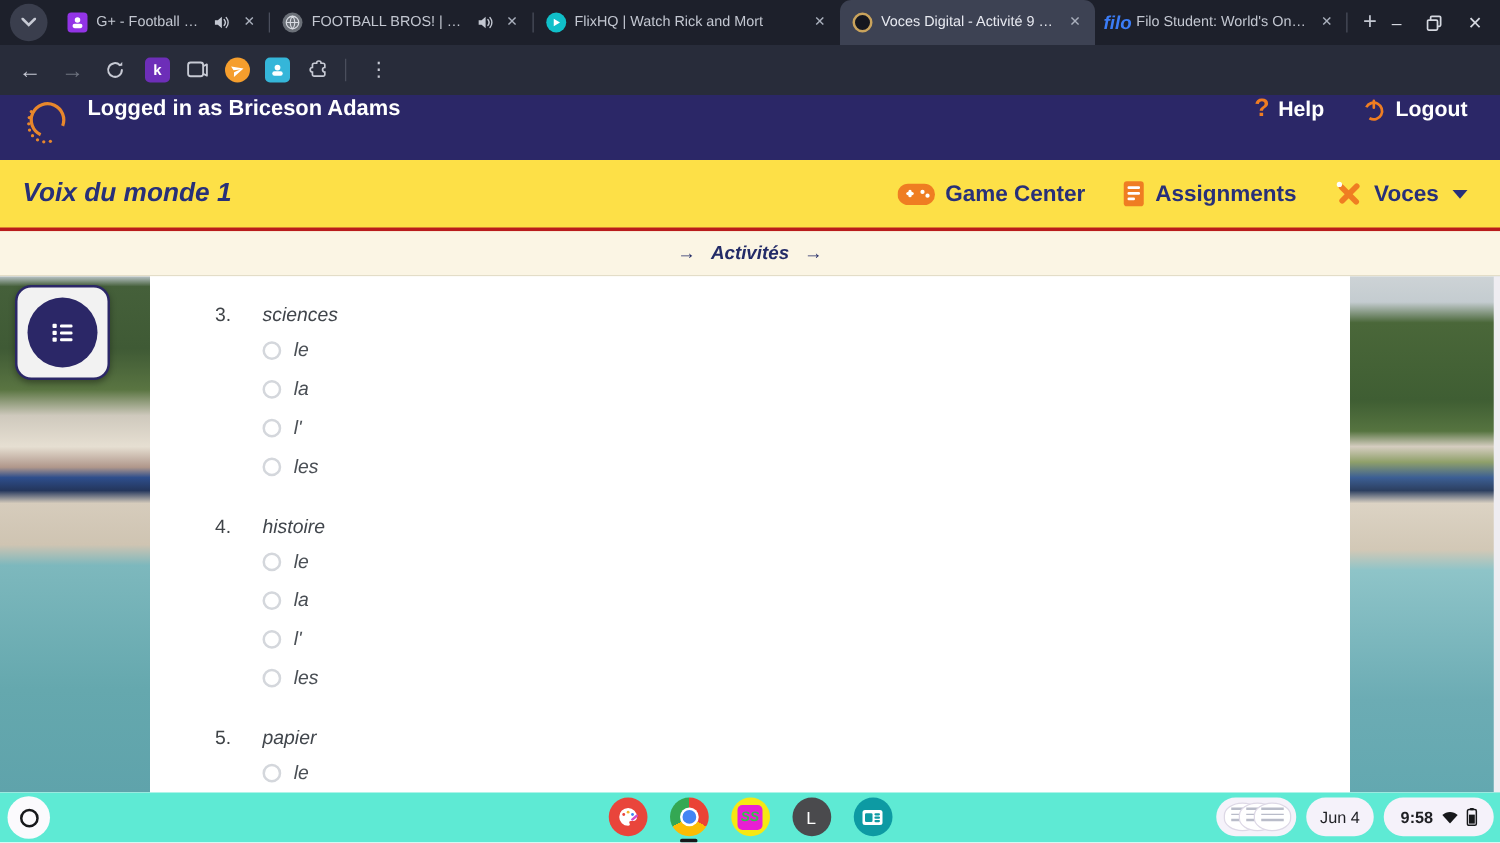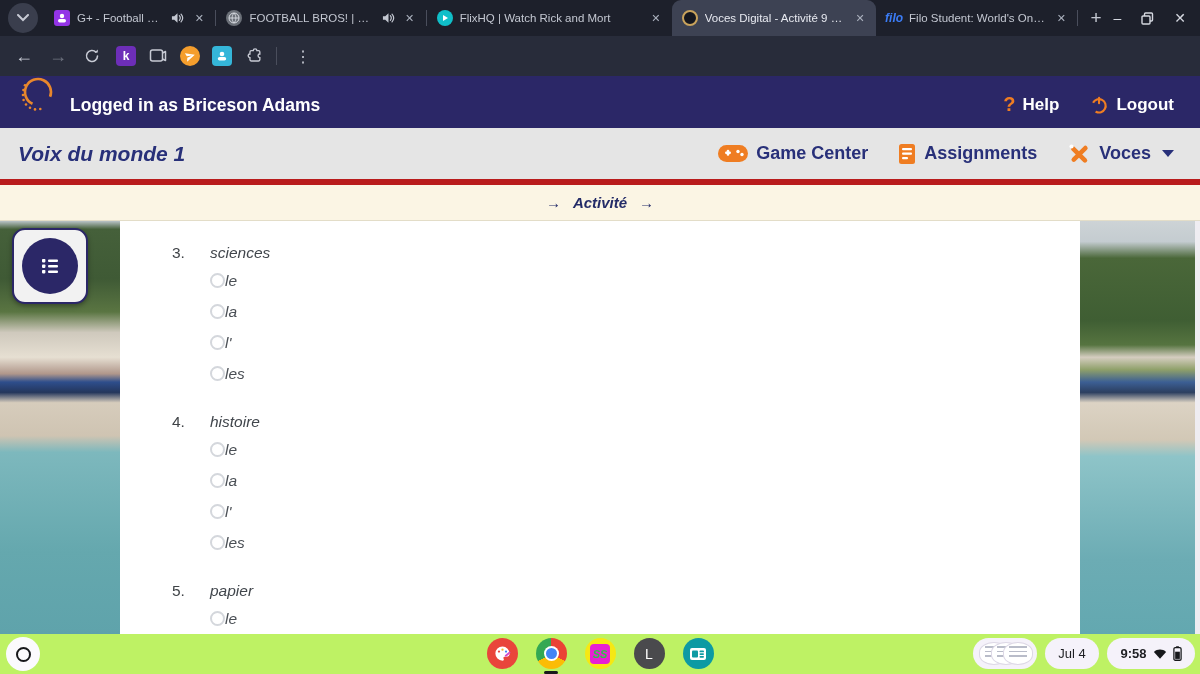--- a/index.html
+++ b/index.html
@@ -16,21 +16,21 @@
   .tab { height:36px; display:flex; align-items:center; padding:0 8px 0 10px;
     gap:7px; color:#c3c7d1; font-size:11.5px; min-width:0; }
   .tab .title { white-space:nowrap; overflow:hidden; text-overflow:ellipsis; flex:1; }
   .tab.active { background:#3d4253; border-radius:9px 9px 0 0; color:#e8eaf1; }
   .tabsep { width:1px; height:16px; background:#4a4e5c; flex:none; }
   .fav { width:16px; height:16px; flex:none; display:flex; align-items:center; justify-content:center; }
   .fav.person { background:#9334e6; border-radius:3px; }
   .fav.globe { background:#6b7078; border-radius:50%; }
   .fav.play { background:#10bfc9; border-radius:50%; }
   .fav.voces { background:#15171f; border:2px solid #c9a35c; border-radius:50%; }
-  .fav.filo { color:#3b7cf6; font-weight:bold; font-size:12px; font-style:italic; }
+  .fav.filo { color:#3b7cf6; font-weight:bold; font-size:15px; font-style:italic; }
   .tclose { color:#aab0bd; font-size:11px; width:16px; height:16px; line-height:16px;
     text-align:center; border-radius:50%; flex:none; }
   .newtab { color:#c3c7d1; font-size:19px; padding:0 12px; flex:none; }
   #wincontrols { margin-left:auto; display:flex; align-items:center; gap:20px;
     padding-right:14px; color:#d5d8e0; }
   #wincontrols .wc { font-size:14px; }
 
   
   #toolbar { top:36px; left:0; width:1200px; height:40px; background:#282c3a;
     display:flex; align-items:center; padding:0 10px; gap:6px; }
@@ -43,29 +43,29 @@
   .extrow { display:flex; align-items:center; gap:12px; padding:0 4px; }
   .ext { width:20px; height:20px; display:flex; align-items:center; justify-content:center; }
   .ext.kami { background:#6d2eb8; border-radius:4px; color:#fff; font-weight:bold; font-size:12px; }
   .ext.send { background:#f59e2d; border-radius:50%; }
   .ext.tealp { background:#35b6d9; border-radius:4px; }
   .vsep { width:1px; height:18px; background:#4a4e5c; }
   .kebab { color:#c7cad4; font-size:16px; padding:0 6px; letter-spacing:0; }
 
   
   #siteheader { top:76px; left:0; width:1200px; height:52px; background:#2b2767;
-    display:flex; align-items:flex-end; padding:0 26px 12px 16px; }
+    display:flex; align-items:flex-start; padding:0 26px 12px 16px; }
   #siteheader .logged { color:#fff; font-weight:bold; font-size:17.5px; margin-left:12px; }
   #siteheader .right { margin-left:auto; display:flex; align-items:center; gap:30px; }
   .hlink { display:flex; align-items:center; gap:7px; color:#fff; font-weight:bold; font-size:17px; }
   .qmark { color:#ef7d22; font-weight:bold; font-size:20px; }
 
   
-  #coursebar { top:128px; left:0; width:1200px; height:57px; background:#e5e5e5;
-    border-bottom:6px solid #b91c1c; display:flex; align-items:center; padding:0 26px 0 18px; }
+  #coursebar { top:128px; left:0; width:1200px; height:57px; background:#fde047;
+    border-bottom:3px solid #b91c1c; display:flex; align-items:center; padding:0 26px 0 18px; }
   #coursetitle { color:#283079; font-size:21px; font-weight:bold; font-style:italic; }
   #coursebar .right { margin-left:auto; display:flex; align-items:center; gap:30px; }
   .clink { display:flex; align-items:center; gap:8px; color:#283079; font-weight:bold; font-size:18px; }
   .caret { width:0; height:0; border-left:6px solid transparent; border-right:6px solid transparent;
     border-top:7px solid #283079; margin-left:3px; }
 
   
   #breadcrumb { top:185px; left:0; width:1200px; height:36px; background:#fbf5e4;
     border-bottom:1px solid #e3ddc8; display:flex; align-items:center; justify-content:center;
     gap:12px; color:#232b67; font-size:15px; font-weight:bold; font-style:italic; }
@@ -85,28 +85,28 @@
   #scrollbar { left:1195px; top:0; width:5px; height:413px; background:#efedf2; }
   #tocbtn { left:12px; top:7px; width:76px; height:76px; background:#f2f2f2;
     border:2px solid #2b2767; border-radius:13px; box-shadow:0 2px 5px rgba(0,0,0,.35);
     display:flex; align-items:center; justify-content:center; }
   #tocbtn .circ { width:56px; height:56px; border-radius:50%; background:#2b2767;
     display:flex; align-items:center; justify-content:center; }
 
   .q-head { display:flex; height:24px; align-items:center; color:#3f4347; font-size:15.5px; }
   .q-num { width:38px; }
   .q-word { font-style:italic; color:#41464c; }
-  .opt { height:31px; display:flex; align-items:center; margin-left:38px;text-align:center; }
+  .opt { height:31px; display:flex; align-items:center; gap:10px; margin-left:38px;text-align:center; }
   .opt:first-of-type { margin-top:4px; }
   .radio { width:15px; height:15px; border:2px solid #d4d7dc; border-radius:50%; background:#fff; flex:none; }
   .opt .lbl { font-style:italic; color:#4a4f55; font-size:15.5px; }
   .question + .question { margin-top:21px; }
 
   
-  #shelf { top:634px; left:0; width:1200px; height:40px; background:#bef264;
+  #shelf { top:634px; left:0; width:1200px; height:40px; background:#5eead4;
     display:flex; align-items:center; }
   #launcher { position:absolute; left:6px; top:3px; width:34px; height:34px; border-radius:50%;
     background:#fbfafd; display:flex; align-items:center; justify-content:center; }
   #launcher .ring { width:15px; height:15px; border:2.2px solid #17181b; border-radius:50%; }
   #apps { position:absolute; left:0; width:1200px; top:4px; display:flex; justify-content:center;
     gap:18px; }
   .app { width:31px; height:31px; border-radius:50%; position:relative;
     display:flex; align-items:center; justify-content:center; }
   .app.canvas { background:#e9453b; }
   .app.chrome { background:conic-gradient(#ea4335 0 120deg, #fbbc05 120deg 240deg, #34a853 240deg 360deg); }
@@ -306,21 +306,21 @@
             <circle cx="4.5" cy="4.5" r="2.1" fill="#fff"></circle>
           </svg>
         <span>Voces</span>
         <span class="caret"></span>
       </span>
     </div>
   </div>
 
   <div id="breadcrumb" class="abs">
     <span>→</span>
-    <span>Activité</span>
+    <span>Activités</span>
     <span>→</span>
   </div>
 
   <div id="content" class="abs">
     <div id="bgleft" class="abs bgstrip"></div>
     <div id="bgright" class="abs bgstrip"></div>
 
     <div id="panel" class="abs">
 
       <div class="question">
@@ -450,21 +450,21 @@
             <i></i>
             <i></i>
           </span>
         <span class="ncard" style="left:30px">
             <i></i>
             <i></i>
             <i></i>
           </span>
       </div>
       <div class="pill" id="datepill">
-        <span>Jul 4</span>
+        <span>Jun 4</span>
       </div>
       <div class="pill" id="timepill">
         <span>9:58</span>
         <svg width="14" height="11" viewBox="0 0 16 12">
             <path d="M1 4.2C5 .6 11 .6 15 4.2L8 12z" fill="#17181b"></path>
           </svg>
         <svg width="9" height="15" viewBox="0 0 10 16">
             <rect x="3.2" y="0" width="3.6" height="2" rx=".8" fill="#17181b"></rect>
             <rect x="1" y="1.5" width="8" height="14" rx="1.5" fill="none" stroke="#17181b" stroke-width="1.4"></rect>
             <rect x="2.4" y="6" width="5.2" height="8" fill="#17181b"></rect>

